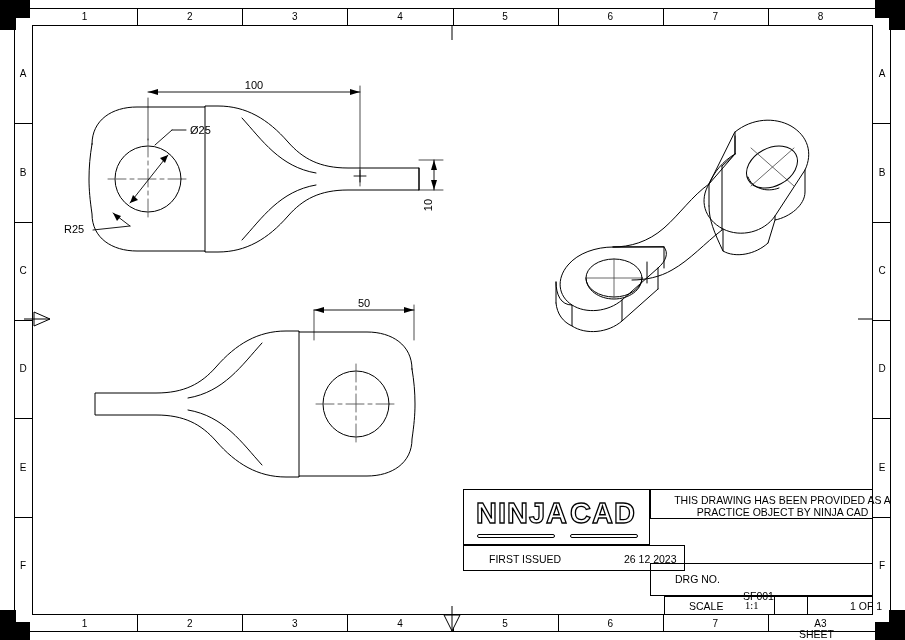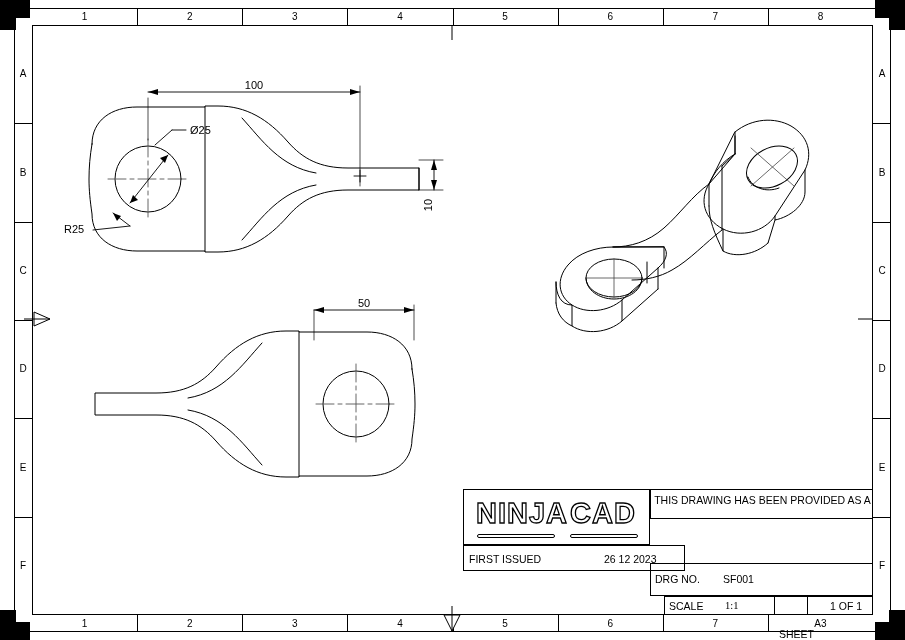--- a/index.html
+++ b/index.html
@@ -31,21 +31,21 @@
   .ztick{position:absolute;background:#000;}
 
   
   #draw{position:absolute;left:0;top:0;width:905px;height:640px;}
 
   
   #titleblock{position:absolute;left:463px;top:489px;width:410px;height:126px;
               box-sizing:border-box;}
   #titleblock .cell{position:absolute;box-sizing:border-box;
     border:1px solid #000;font-size:10.5px;line-height:1.15;}
-  #titleblock .txt{position:absolute;font-size:10.5px;white-space:nowrap;}
+  #titleblock .txt{position:absolute;font-size:10.5px;white-space:nowrap;padding-left:20px;}
   .ctr{text-align:center;}
 
   .logoBox{position:absolute;left:0;top:0;width:187px;height:56px;}
   .logotext{font-family:"Liberation Sans",sans-serif;font-weight:bold;
     font-size:29px;letter-spacing:1px;
     color:#fff;-webkit-text-stroke:1.3px #000;
     position:absolute;}
   .logoUnderline{position:absolute;height:4px;border:1px solid #000;
     box-sizing:border-box;background:#fff;border-radius:2px;}
 </style>
@@ -316,32 +316,33 @@
       <div class="logoBox">
         <span class="logotext" style="left:12px;top:7px;">NINJA</span>
         <span class="logotext" style="left:106px;top:7px;">CAD</span>
         <span class="logoUnderline" style="left:13px;top:44px;width:78px;"></span>
         <span class="logoUnderline" style="left:106px;top:44px;width:68px;"></span>
       </div>
     </div>
 
     <div class="cell" style="left:187px;top:0;width:223px;height:30px;">
       <div class="txt ctr" style="left:0;top:4px;width:223px;">THIS DRAWING HAS BEEN PROVIDED AS A</div>
+      <div class="txt ctr" style="left:0;top:16px;width:223px;">PRACTICE OBJECT BY  NINJA CAD</div>
     </div>
 
 
     <div class="cell" style="left:0;top:56px;width:222px;height:26px;">
       <div class="txt" style="left:5px;top:7px;">FIRST ISSUED</div>
       <div class="txt" style="left:93px;top:7px;margin-left:47px;">26 12 2023</div>
     </div>
 
 
     <div class="cell" style="left:187px;top:74px;width:223px;height:33px;">
       <div class="txt" style="left:4px;top:9px;">DRG NO.</div>
-      <div class="txt" style="left:72px;top:9px;">SF001</div>
+      <div class="txt" style="left:72px;top:26px;">SF001</div>
     </div>
 
     <div class="cell" style="left:201px;top:107px;width:144px;height:19px;">
       <div class="txt" style="left:4px;top:3px;">SCALE</div>
       <div class="txt" style="left:60px;top:3px;font-family:Liberation Serif, serif;">1:1</div>
     </div>
 
     <div class="cell" style="left:311px;top:107px;width:99px;height:19px;">
       <div class="txt" style="left:4px;top:3px;margin-top:28px;">SHEET</div>
       <div class="txt" style="left:55px;top:3px;">1 OF 1</div>

